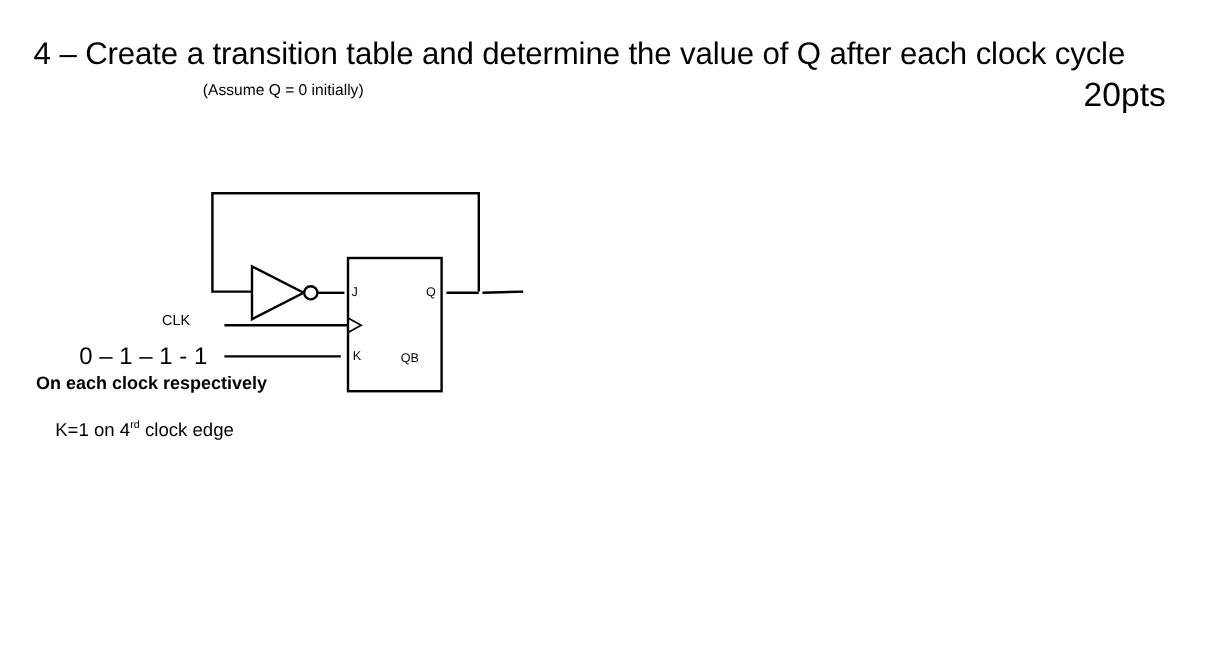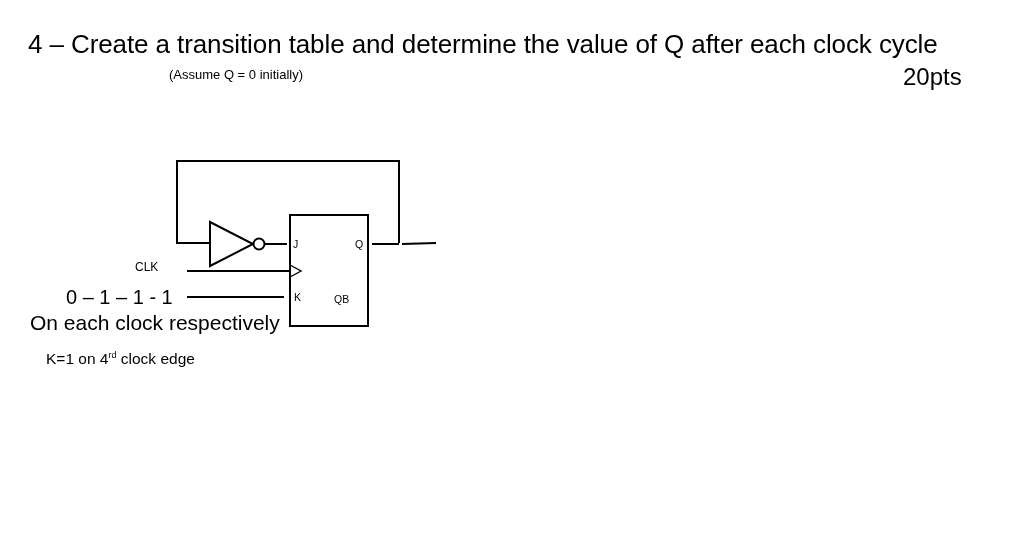--- a/index.html
+++ b/index.html
@@ -1,23 +1,23 @@
 <!DOCTYPE html>
 <html><head>
   <meta charset="utf-8">
   <style>
     html, body { margin:0; padding:0; background:#ffffff; }
     body { width:1024px; height:549px; position:relative; overflow:hidden; font-family:"Liberation Sans", sans-serif; color:#000; }
     .abs { position:absolute; white-space:nowrap; }
     #title { left:28px; top:29px; font-size:26px; letter-spacing:-0.1px; }
     #assume { left:137px; top:67px; font-size:13px;margin-left:32px; }
-    #points { left:903px; top:63px; font-size:24px; }
+    #points { left:903px; top:63px; font-size:28px; }
     #clk-label { left:135px; top:260px; font-size:12px; }
     #k-seq { left:66px; top:286px; font-size:20px; }
-    #respectively { left:30px; top:311px; font-size:21px; }
+    #respectively { left:30px; top:311px; font-size:15px;font-weight:bold; }
     #edges { left:46px; top:349px; font-size:15.5px; line-height:19.3px; }
     #edges sup { font-size:9px; vertical-align:6px; line-height:0; }
     svg#circuit { position:absolute; left:0; top:0; }
     .pin { font-size:10.5px; position:absolute; }
   </style>
 </head>
 <body>
 
 <div class="abs" id="title">4 – Create a transition table and determine the value of Q after each clock cycle</div>
 <div class="abs" id="assume">(Assume Q = 0 initially)</div>

